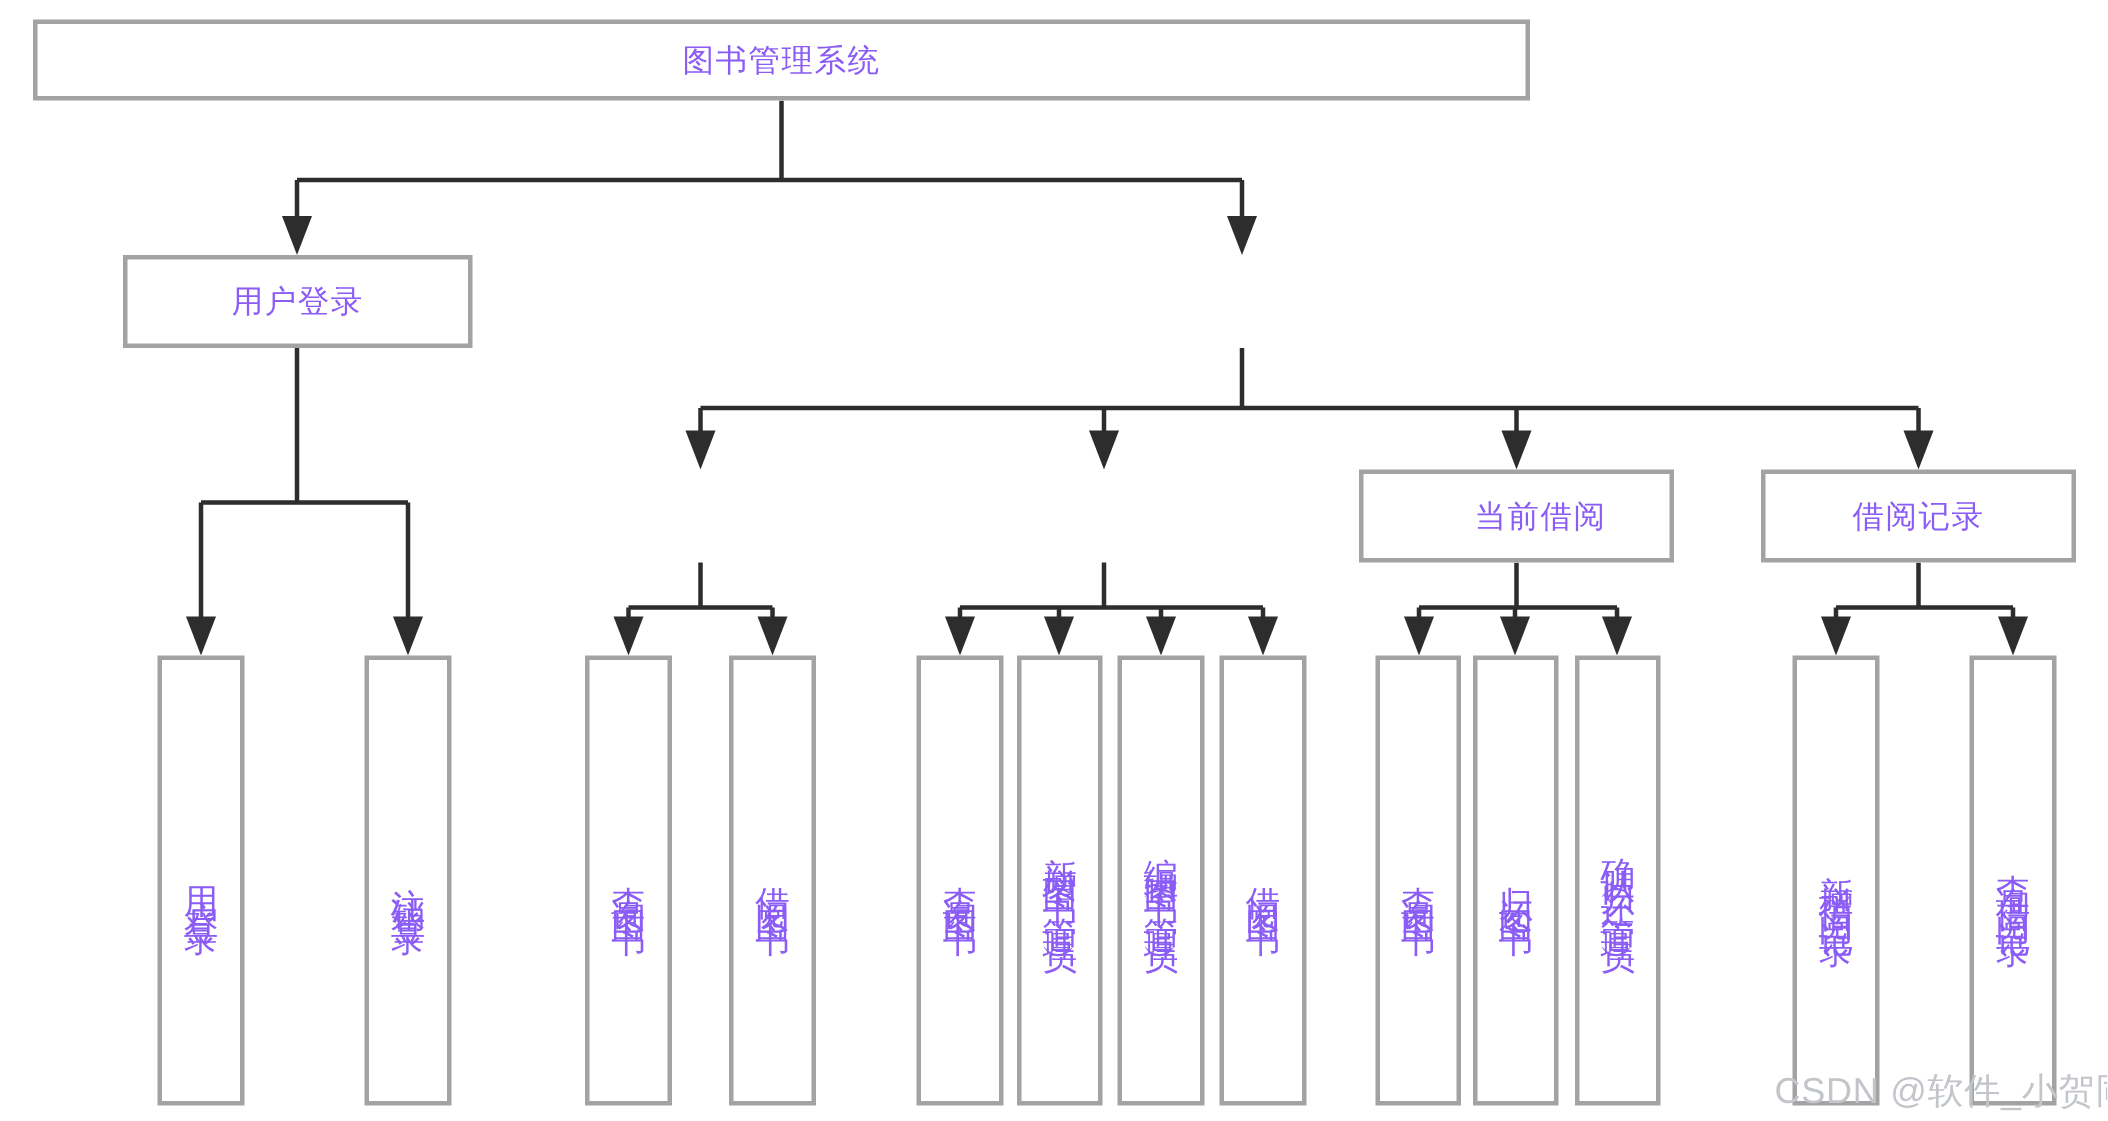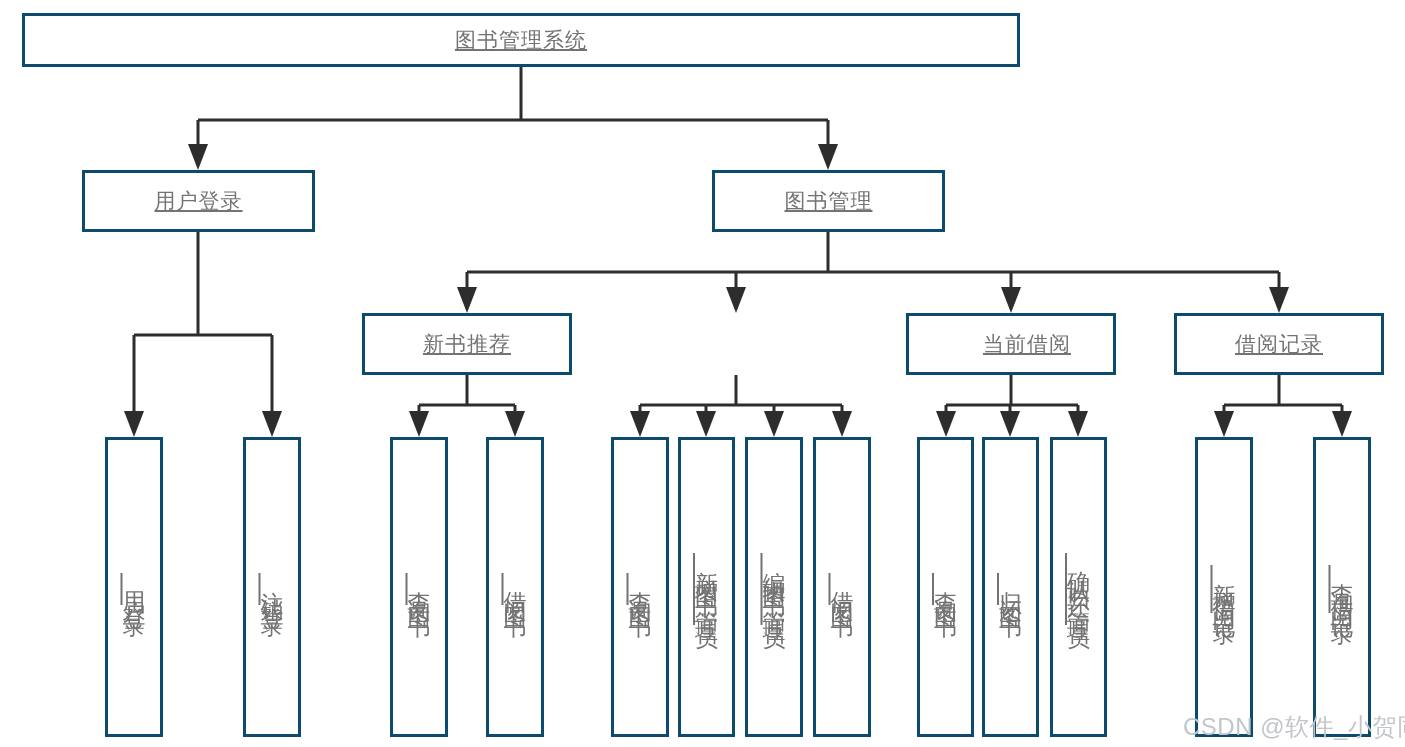--- a/index.html
+++ b/index.html
@@ -12,27 +12,26 @@
     overflow: hidden;
   }
   .connectors {
     position: absolute;
     left: 0; top: 0;
     width: 1405px; height: 747px;
   }
   .box {
     position: absolute;
     box-sizing: border-box;
-    border: 3px solid #0c4a6e;
+    border: 3px solid #a3a3a3;
     background: #ffffff;
     display: flex;
     align-items: center;
     justify-content: center;
-    color: #737373;
-    text-decoration: underline;
+    color: #8b5cf6;
   }
   .h-label {
     font-size: 21px;
     letter-spacing: 1px;
     white-space: nowrap;
   }
   .v-label {
     writing-mode: vertical-rl;
     text-orientation: mixed;
     font-size: 23px;
@@ -87,27 +86,21 @@
     </g>
   </svg>
 
   <div class="box" style="left:22px; top:13px; width:998px; height:54px;">
     <span class="h-label">图书管理系统</span>
   </div>
 
   <div class="box" style="left:82px; top:170px; width:233px; height:62px;">
     <span class="h-label">用户登录</span>
   </div>
-  <div class="box" style="left:712px; top:170px; width:233px; height:62px;">
-    <span class="h-label">图书管理</span>
-  </div>
 
-  <div class="box" style="left:362px; top:313px; width:210px; height:62px;">
-    <span class="h-label">新书推荐</span>
-  </div>
   <div class="box" style="left:906px; top:313px; width:210px; height:62px;padding-left:32px;">
     <span class="h-label">当前借阅</span>
   </div>
   <div class="box" style="left:1174px; top:313px; width:210px; height:62px;">
     <span class="h-label">借阅记录</span>
   </div>
 
   <div class="box" style="left:105px; top:437px; width:58px; height:300px;">
     <span class="v-label">用户登录</span>
   </div>

